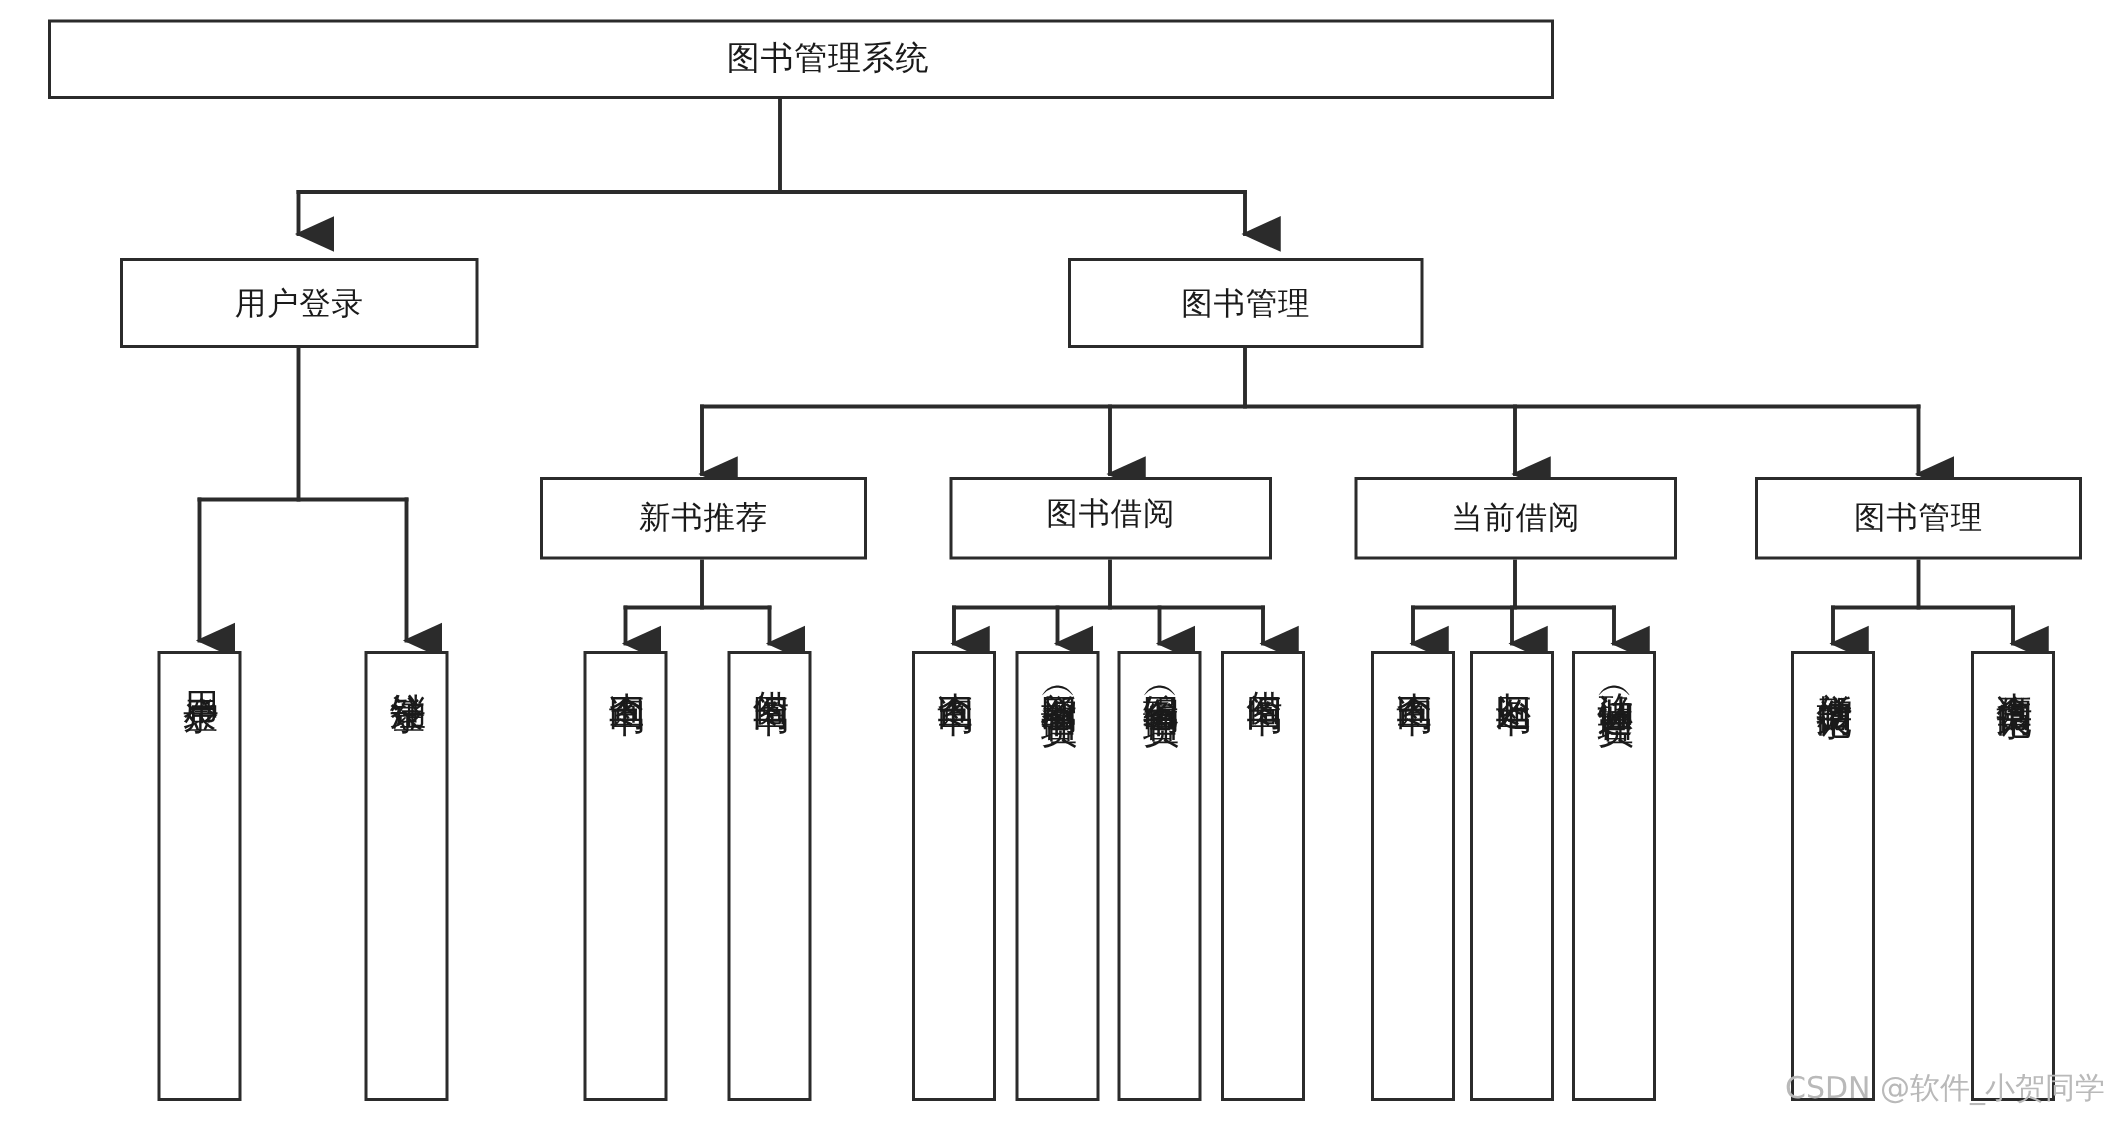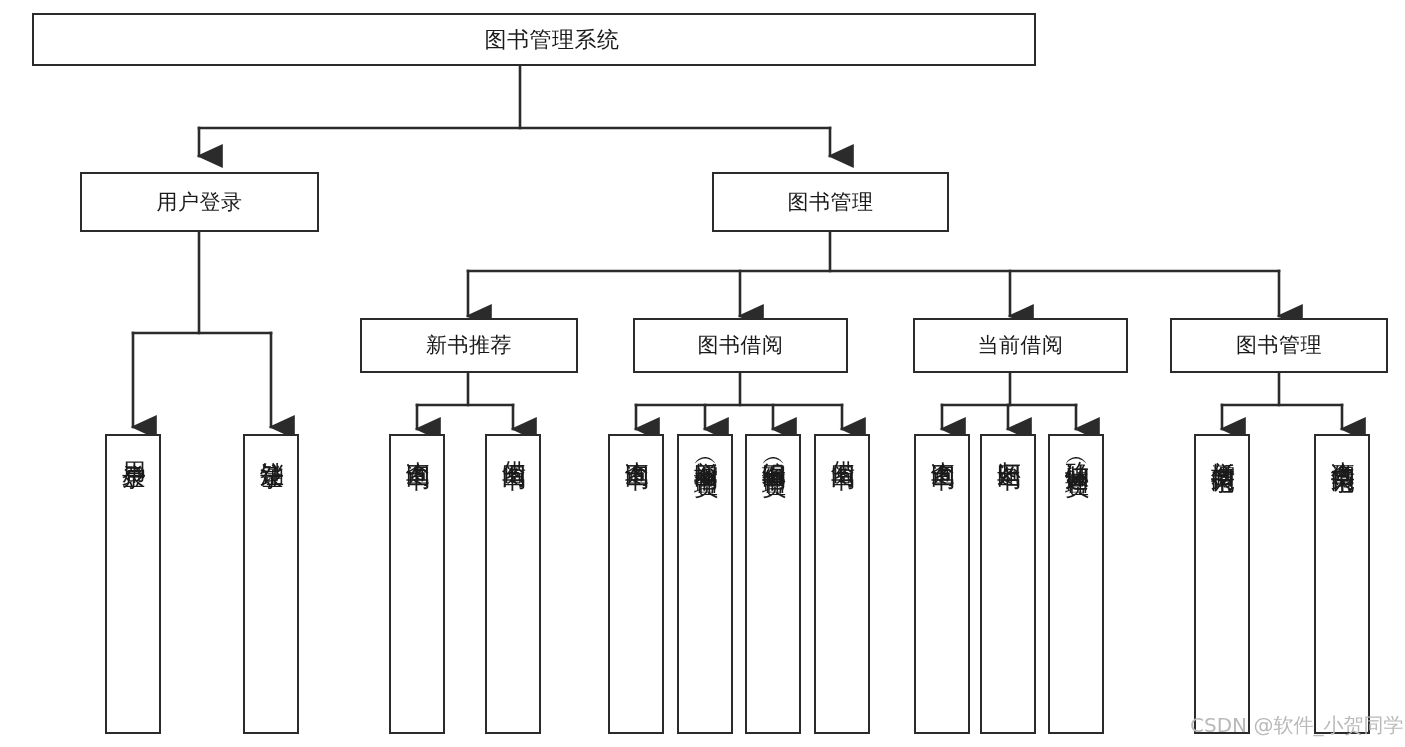--- a/index.html
+++ b/index.html
@@ -136,25 +136,25 @@
   </div>
 
   <div class="node horiz" style="left:712px; top:172px; width:237px; height:60px;">
     <span class="node-label">图书管理</span>
   </div>
 
   <div class="node horiz" style="left:360px; top:318px; width:218px; height:55px;">
     <span class="node-label">新书推荐</span>
   </div>
 
-  <div class="node horiz" style="left:633px; top:318px; width:215px; height:55px;">
+  <div class="node horiz" style="left:633px; top:318px; width:215px; height:55px;font-family:Liberation Mono, monospace;">
     <span class="node-label">图书借阅</span>
   </div>
 
-  <div class="node horiz" style="left:903px; top:318px; width:215px; height:55px;margin-left:10px;">
+  <div class="node horiz" style="left:903px; top:318px; width:215px; height:55px;">
     <span class="node-label">当前借阅</span>
   </div>
 
   <div class="node horiz" style="left:1170px; top:318px; width:218px; height:55px;">
     <span class="node-label">图书管理</span>
   </div>
 
   <div class="node vert" style="left:105px; top:434px; width:56px; height:300px;">
     <span class="node-label">用户登录</span>
   </div>

